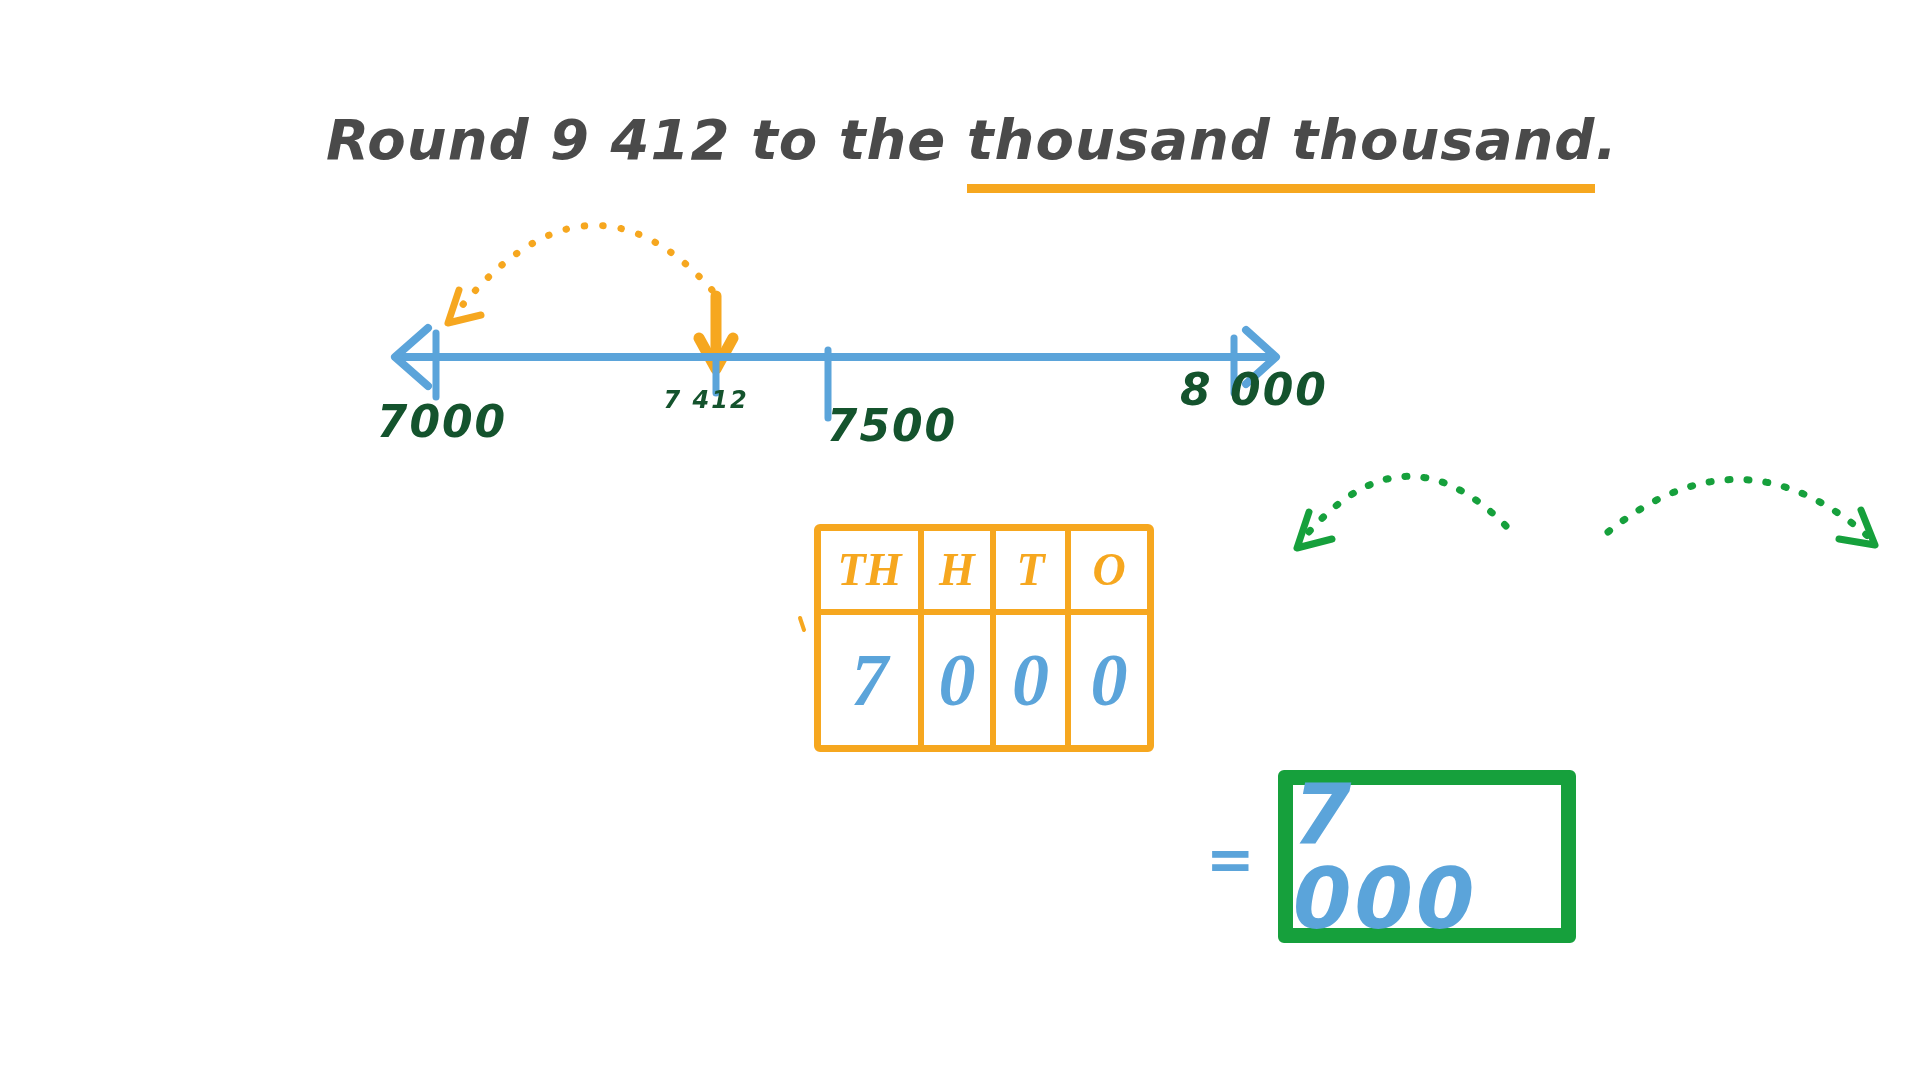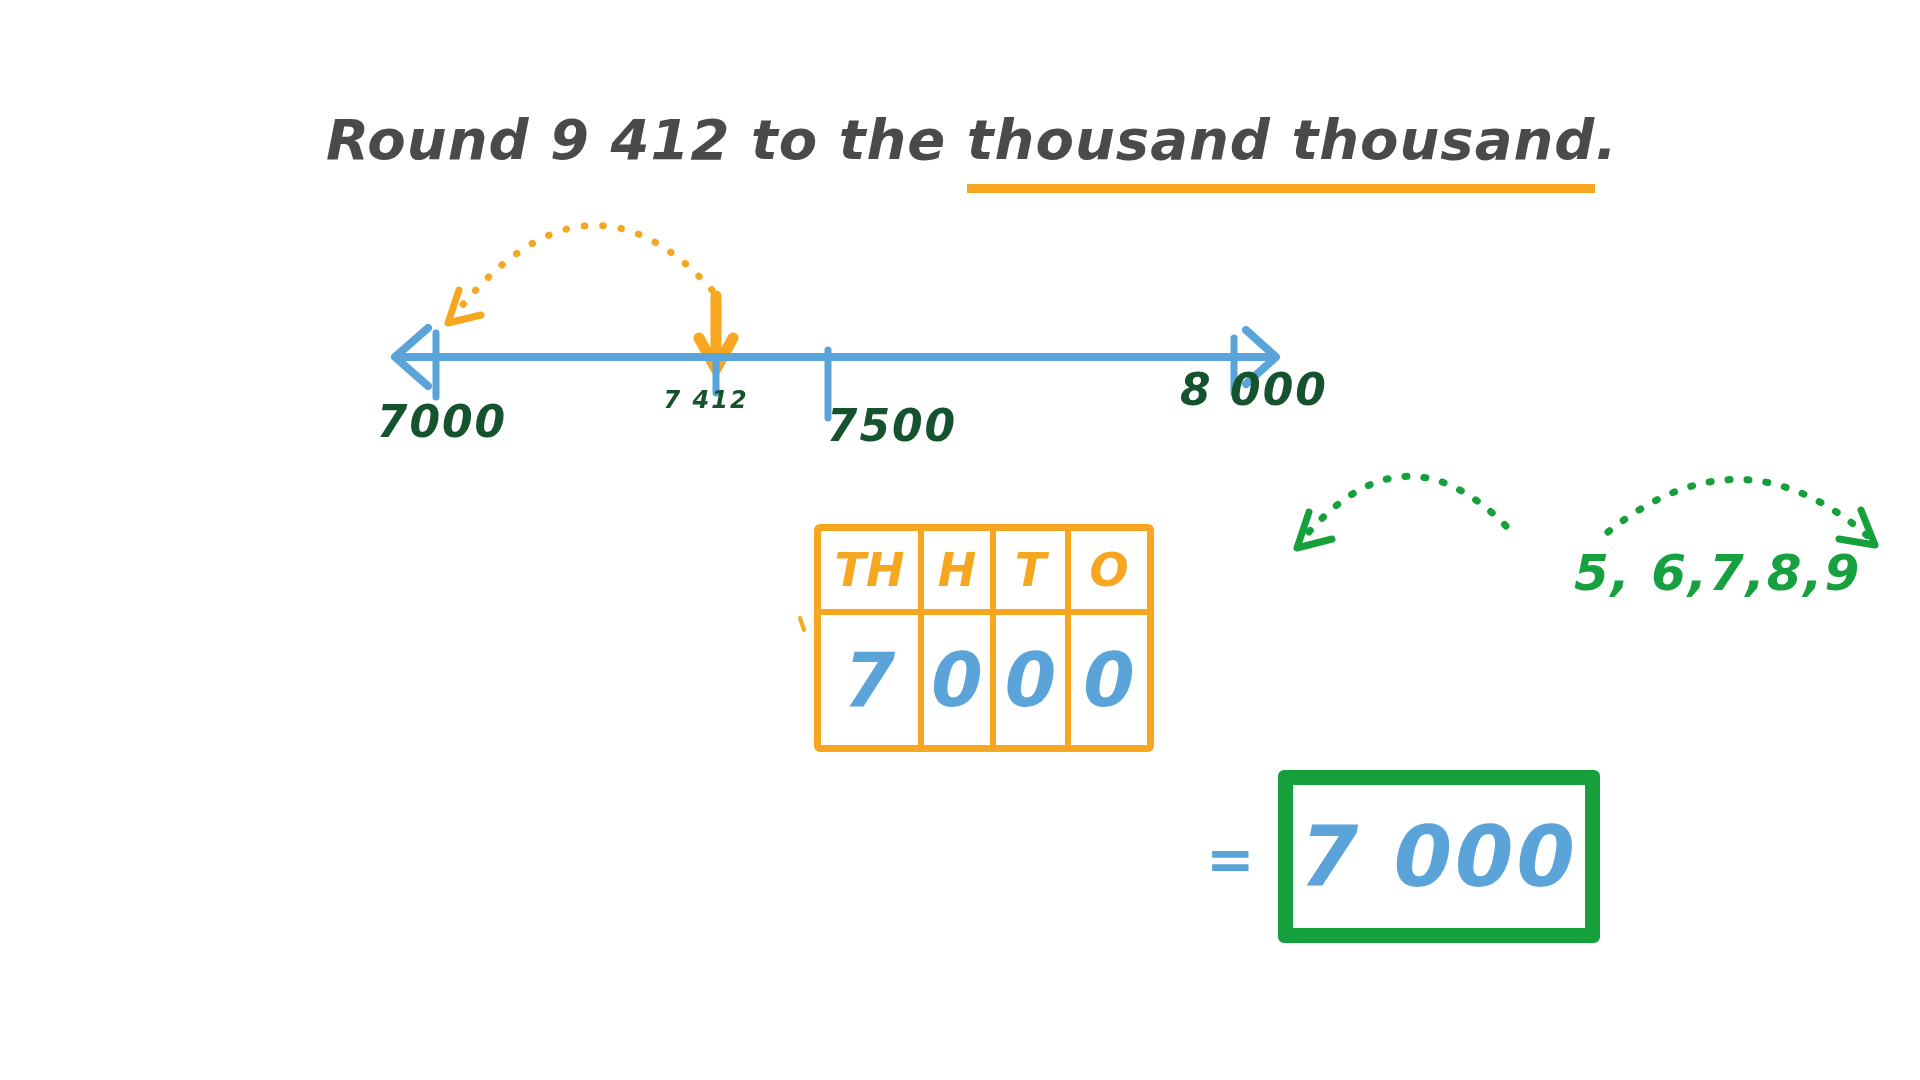--- a/index.html
+++ b/index.html
@@ -21,33 +21,33 @@
   .lbl-7412{left:706px;top:388px;font-size:24px;}
   .lbl-7500{left:892px;top:404px;text-align:center;}
   .lbl-8000{left:1254px;top:368px;}
 
   
   .pv-table{
     position:absolute;left:814px;top:524px;width:340px;height:228px;
     border:7px solid #f6a71f;border-radius:6px;box-sizing:border-box;
     display:grid;grid-template-columns:103px 72px 75px 76px;grid-template-rows:84px 130px;
   }
-  .pv-cell{display:flex;align-items:center;justify-content:center;box-sizing:border-box;}
+  .pv-cell{display:flex;align-items:center;justify-content:center;box-sizing:border-box;font-family:Liberation Serif, serif;}
   .pv-cell.colline{border-right:6px solid #f6a71f;}
   .pv-cell.rowline{border-bottom:6px solid #f6a71f;}
   .pv-head{color:#f6a71f;font-size:46px;}
   .pv-digit{color:#5ba4da;font-size:74px;}
 
   .seq{color:#16a03f;font-size:50px;letter-spacing:2px;}
   .seq-down{left:1316px;top:548px;}
   .seq-up{left:1574px;top:548px;}
 
   .equals{left:1206px;top:830px;color:#5ba4da;font-size:58px;}
   .result-box{
-    position:absolute;left:1278px;top:770px;width:322px;height:173px;
+    position:absolute;left:1278px;top:770px;width:298px;height:173px;
     border:15px solid #16a03c;border-radius:6px;box-sizing:border-box;
     display:flex;align-items:center;justify-content:center;
   }
   .result-val{color:#5ba4da;font-size:84px;letter-spacing:3px;}
 </style>
 </head>
 <body>
 
 <div class="canvas">
 
@@ -90,20 +90,19 @@
     <div class="pv-cell colline rowline hand pv-head">TH</div>
     <div class="pv-cell colline rowline hand pv-head">H</div>
     <div class="pv-cell colline rowline hand pv-head">T</div>
     <div class="pv-cell rowline hand pv-head">O</div>
     <div class="pv-cell colline hand pv-digit">7</div>
     <div class="pv-cell colline hand pv-digit">0</div>
     <div class="pv-cell colline hand pv-digit">0</div>
     <div class="pv-cell hand pv-digit">0</div>
   </div>
 
-  <div class="abs hand seq seq-up">5, 6,7,8,9</div>
 
   <div class="abs hand equals">=</div>
   <div class="result-box">
     <span class="hand result-val">7 000</span>
   </div>
 
 </div>
 
 </body></html>

